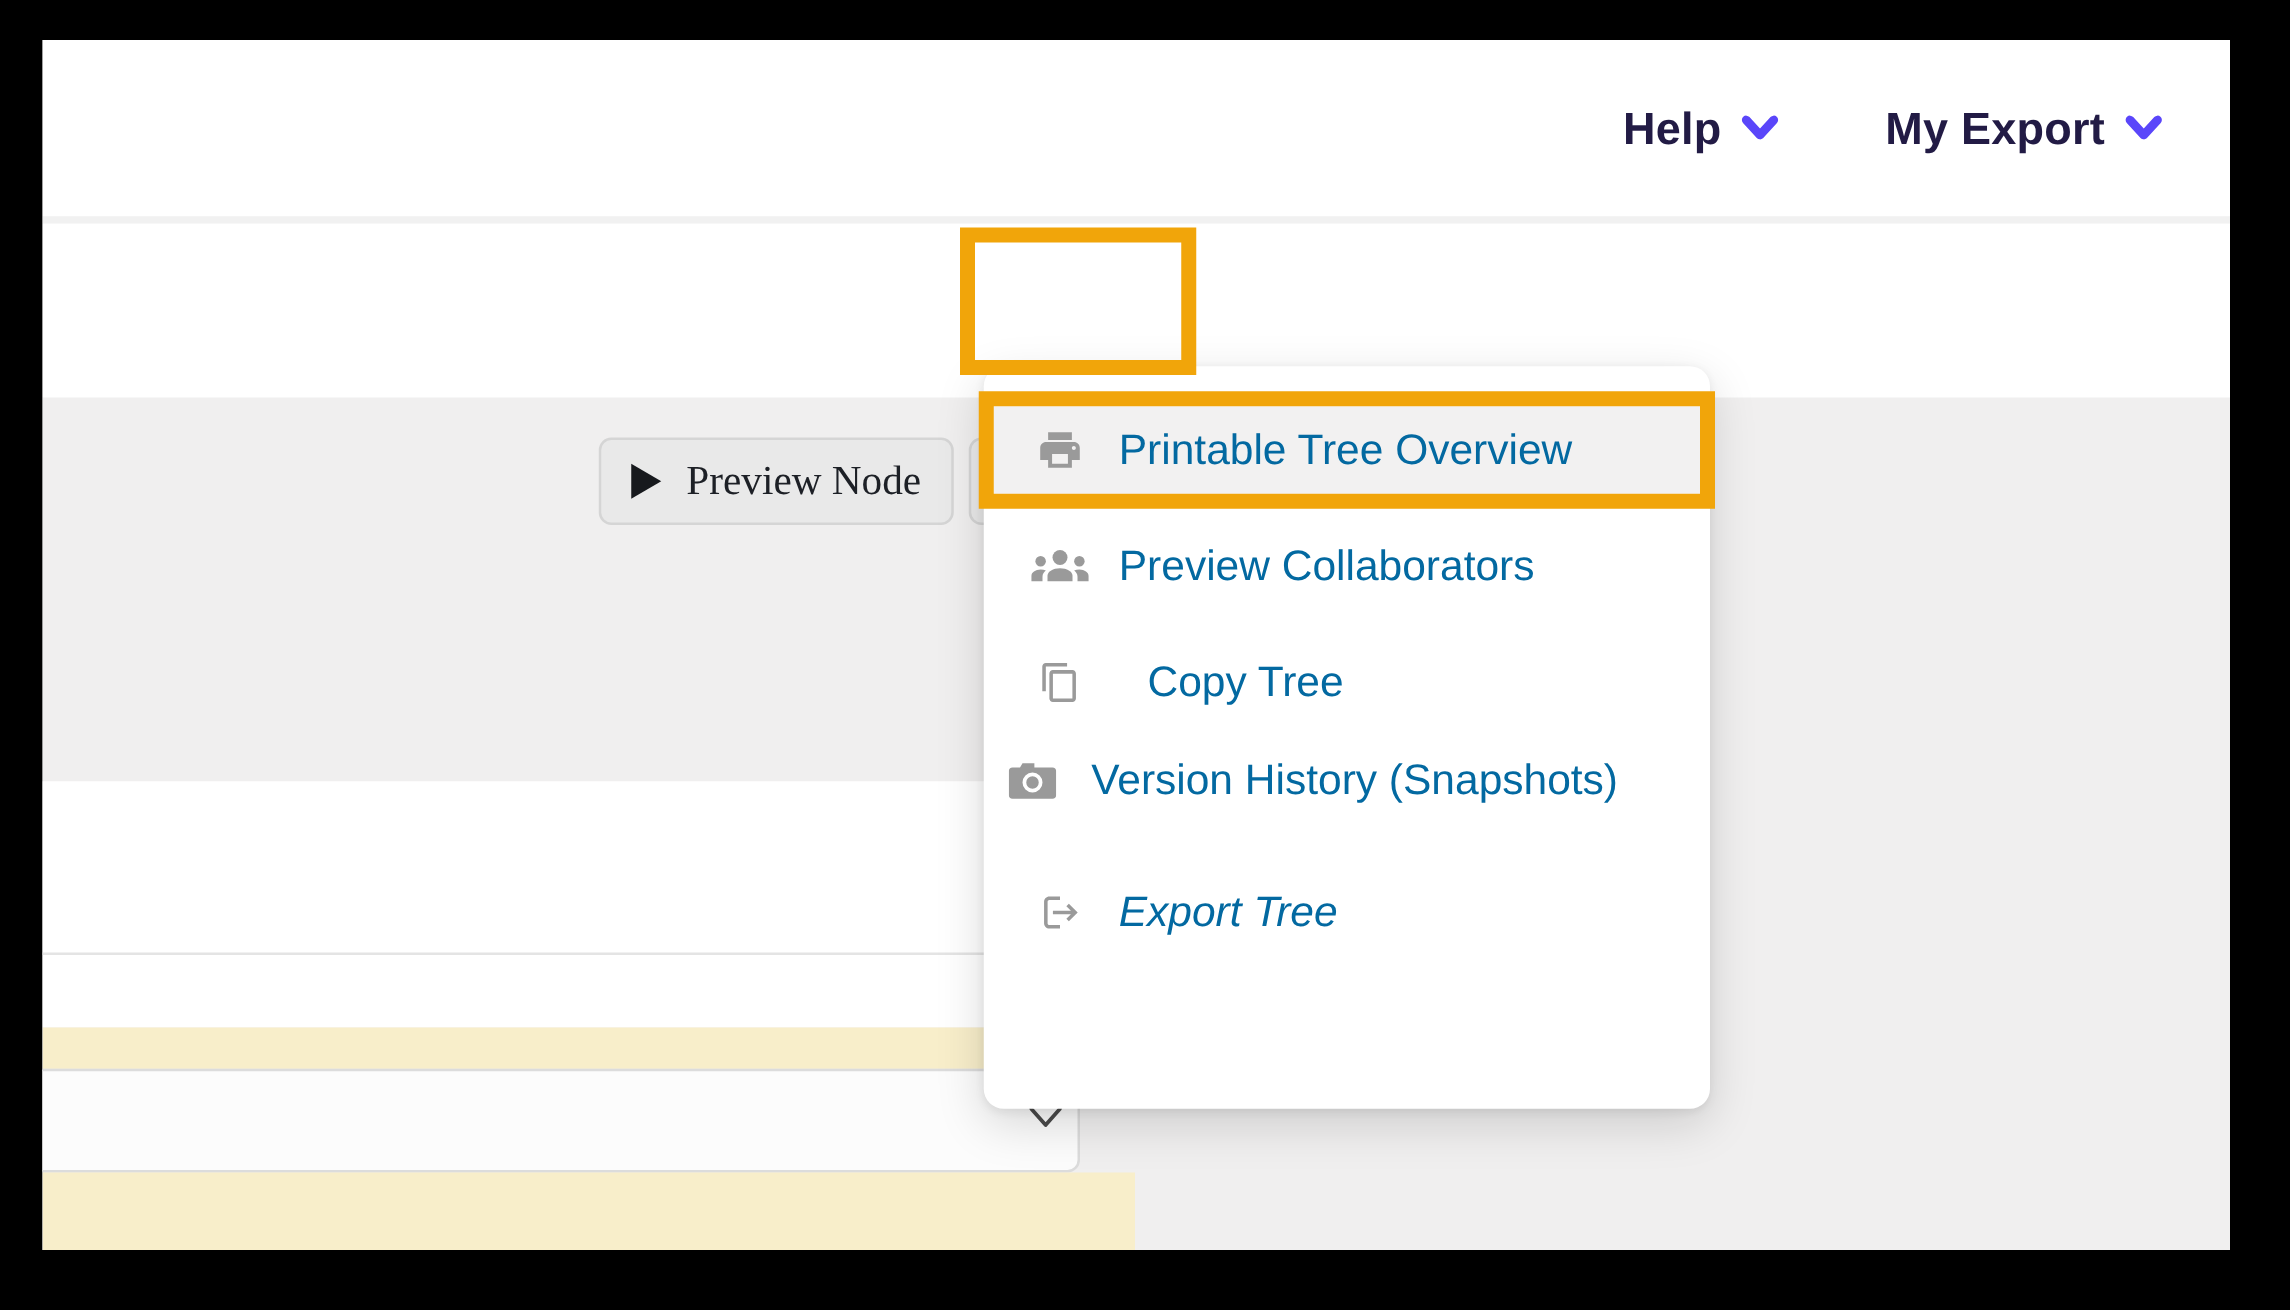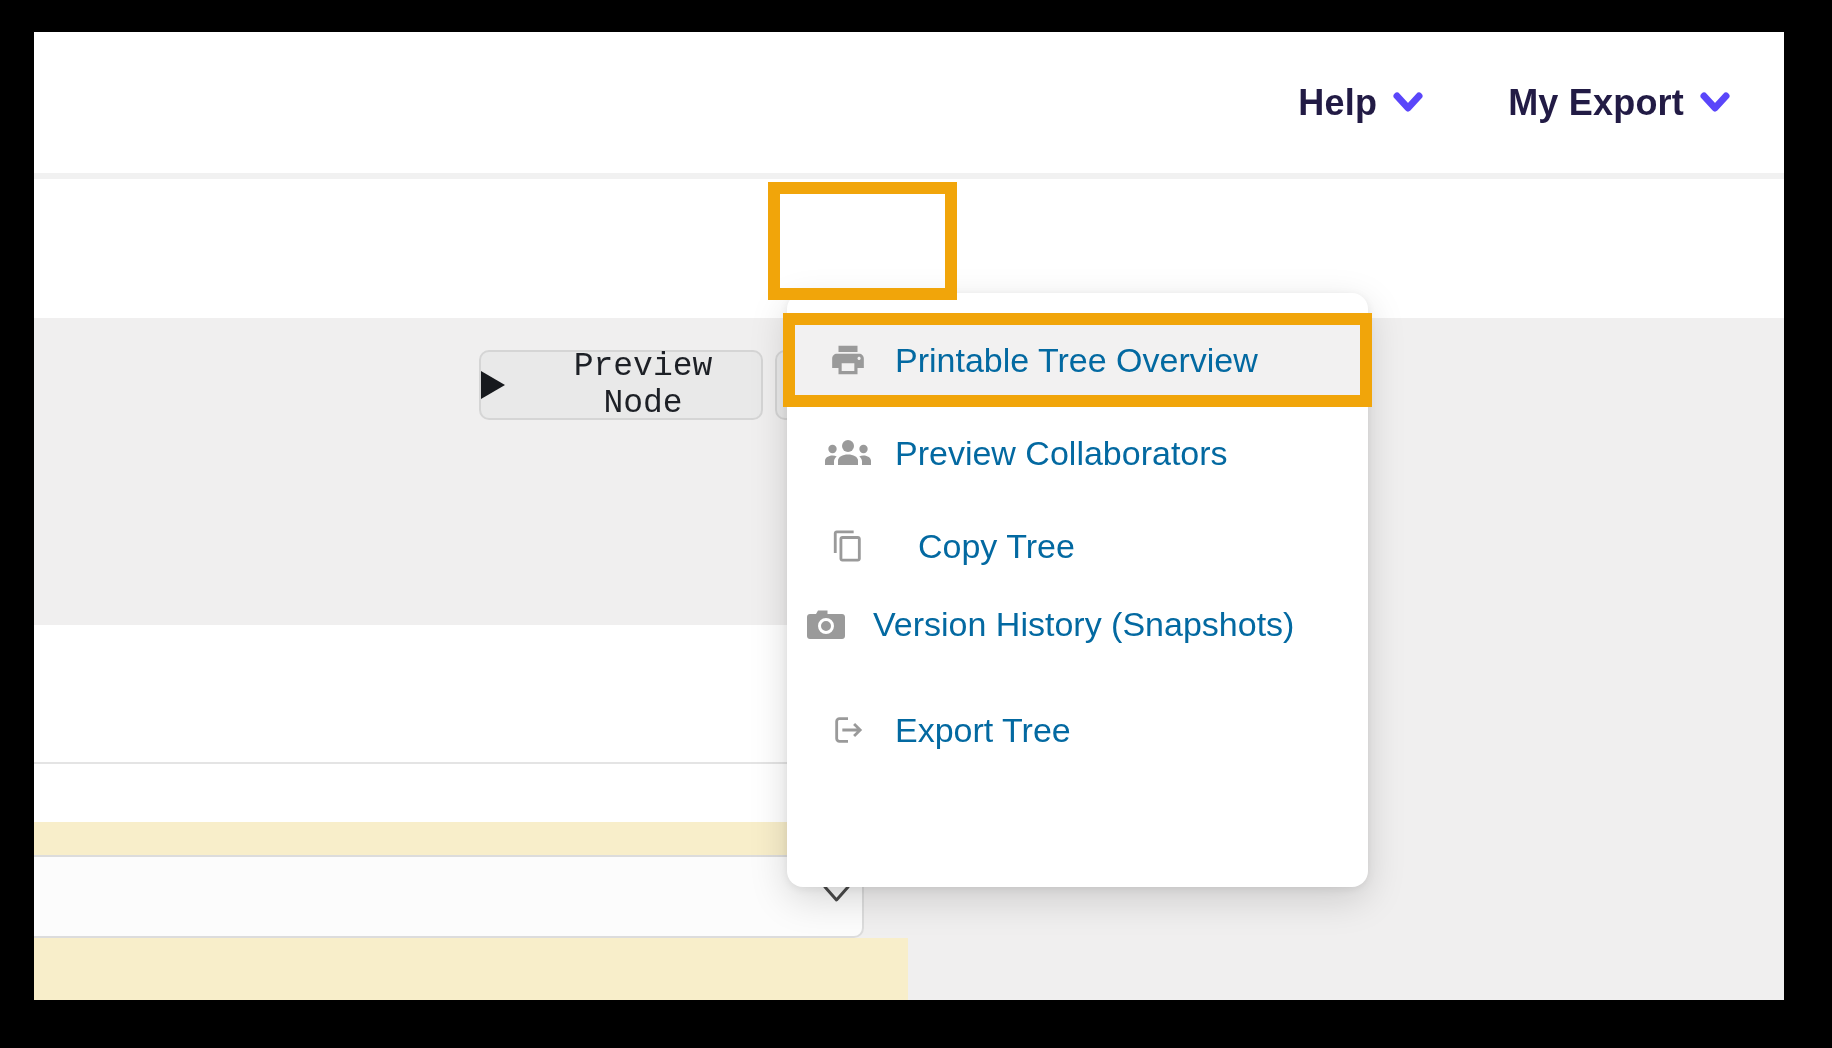--- a/index.html
+++ b/index.html
@@ -45,21 +45,21 @@
   .band-line { position:absolute; left:0; top:730px; width:874px; height:2px; background:#e4e4e4; }
   .band-yellow1 { position:absolute; left:0; top:790px; width:874px; height:33px; background:#f8eeca; }
   .input-panel { position:absolute; left:-12px; top:823px; width:842px; height:83px;
                  background:#fcfcfc; border:2px solid #dcdcdc; border-radius:10px; cursor:pointer; }
   .input-chevron { position:absolute; left:789px; top:853px; }
   .band-yellow2 { position:absolute; left:0; top:906px; width:874px; height:62px; background:#f8eeca; }
   .btn-preview-node { position:absolute; left:445px; top:318px; width:284px; height:70px;
                       background:#e9e9e9; border:2px solid #d5d5d5; border-radius:10px;
                       display:flex; align-items:center; justify-content:center; gap:20px;
                       font-size:33px; color:#1d2026; cursor:pointer;
-                      font-family:Liberation Mono, monospace; }
+                      font-family:Liberation Serif, serif; }
   .play-tri { width:0; height:0; border-top:14px solid transparent; border-bottom:14px solid transparent;
               border-left:24px solid #17191d; }
   .btn-hidden-sliver { position:absolute; left:741px; top:318px; width:34px; height:70px;
                        background:#e9e9e9; border:2px solid #d5d5d5; border-radius:10px; }
 
   
   .dropdown { position:absolute; left:753px; top:261px; width:581px; height:594px; background:#fff;
               border-radius:16px; z-index:40;
               box-shadow:0 12px 38px rgba(0,0,0,.15), 0 2px 8px rgba(0,0,0,.07); }
   .menu-item { position:absolute; left:0; width:581px; height:70px; display:flex; align-items:center;
@@ -191,21 +191,21 @@
     <div class="menu-item" style="top:296px;padding-left:16px;">
       <span class="micon">
         <svg width="38" height="34" viewBox="0 0 38 34">
           <path d="M3 6h6l2-3.5h9.5V6H35c1.7 0 3 1.3 3 3v19c0 1.7-1.3 3-3 3H3c-1.7 0-3-1.3-3-3V9c0-1.7 1.3-3 3-3z" transform="translate(0,1)"></path>
           <circle cx="19" cy="19" r="6.5" fill="none" stroke="#ffffff" stroke-width="3"></circle>
         </svg>
       </span>
       <span>Version History (Snapshots)</span>
     </div>
 
-    <div class="menu-item" style="top:402px;">
+    <div class="menu-item" style="top:402px;font-style:italic;">
       <span class="micon">
         <svg width="36" height="34" viewBox="0 0 24 24">
             <path d="M17 7l-1.41 1.41L18.17 11H8v2h10.17l-2.58 2.58L17 17l5-5zM6 5h6V3H6C4.34 3 3 4.34 3 6v12c0 1.66 1.34 3 3 3h6v-2H6c-.55 0-1-.45-1-1V6c0-.55.45-1 1-1z"></path>
           </svg>
       </span>
       <span>Export Tree</span>
     </div>
 
   </div>
 

